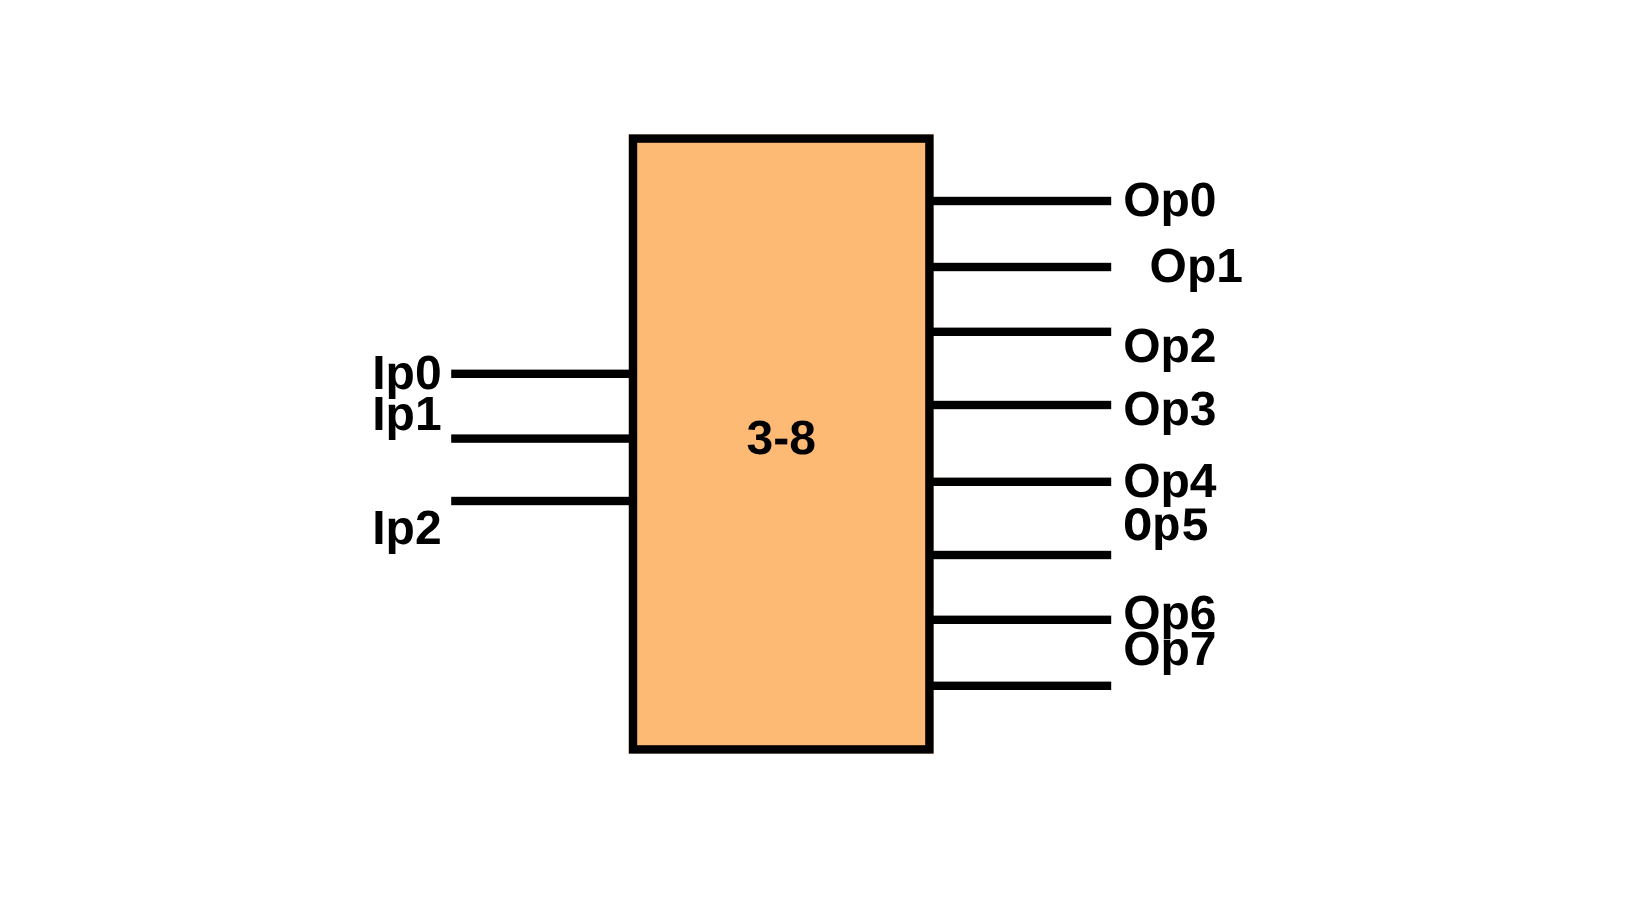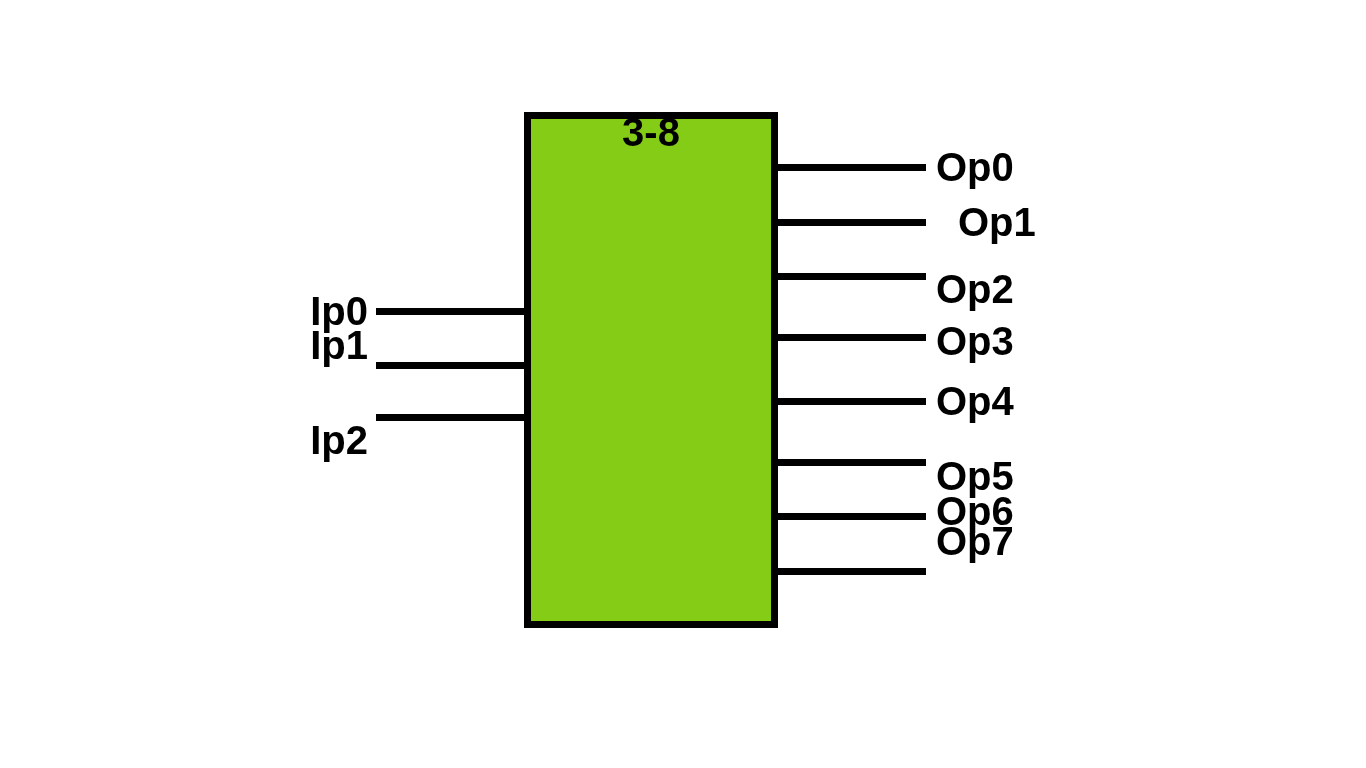--- a/index.html
+++ b/index.html
@@ -16,23 +16,23 @@
     color: #000000;
   }
   #decoder-box {
     position: absolute;
     left: 524px;
     top: 112px;
     width: 254px;
     height: 516px;
     border: 7px solid #000000;
     box-sizing: border-box;
-    background: #84cc16;
+    background: #fdba74;
     display: flex;
-    align-items: flex-start;
+    align-items: center;
     justify-content: center;
   }
   #decoder-title {
     font-size: 40px;
     font-weight: bold;
     line-height: 1.15;
     text-align: center;
     margin-top: -10px; 
     white-space: nowrap;
   }
@@ -77,20 +77,20 @@
       <div class="pin-label out-label" style="left: 936px; top: 167px;">Op0</div>
       <div class="wire" style="left: 775px; width: 151px; top: 218.5px;"></div>
       <div class="pin-label out-label" style="left: 958px; top: 222px;">Op1</div>
       <div class="wire" style="left: 775px; width: 151px; top: 272.5px;"></div>
       <div class="pin-label out-label" style="left: 936px; top: 289px;">Op2</div>
       <div class="wire" style="left: 775px; width: 151px; top: 333.5px;"></div>
       <div class="pin-label out-label" style="left: 936px; top: 341px;">Op3</div>
       <div class="wire" style="left: 775px; width: 151px; top: 397.5px;"></div>
       <div class="pin-label out-label" style="left: 936px; top: 401px;">Op4</div>
       <div class="wire" style="left: 775px; width: 151px; top: 458.5px;"></div>
-      <div class="pin-label out-label" style="left: 936px; top: 476px;">Op5</div>
+      <div class="pin-label out-label" style="left: 936px; top: 441px; font-family: Liberation Mono, monospace;">Op5</div>
       <div class="wire" style="left: 775px; width: 151px; top: 512.5px;"></div>
       <div class="pin-label out-label" style="left: 936px; top: 511px;">Op6</div>
       <div class="wire" style="left: 775px; width: 151px; top: 567.5px;"></div>
       <div class="pin-label out-label" style="left: 936px; top: 541px;">Op7</div>
     </div>
 
 </div>
 
 </body></html>

